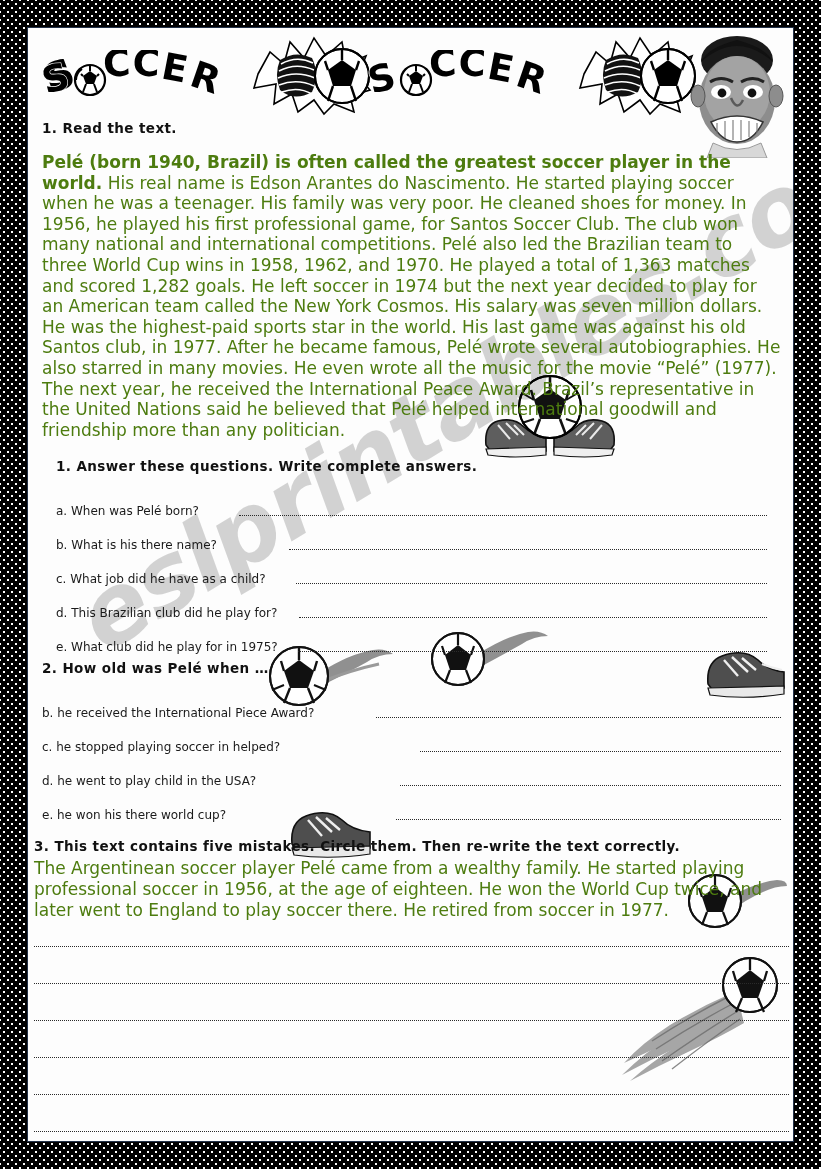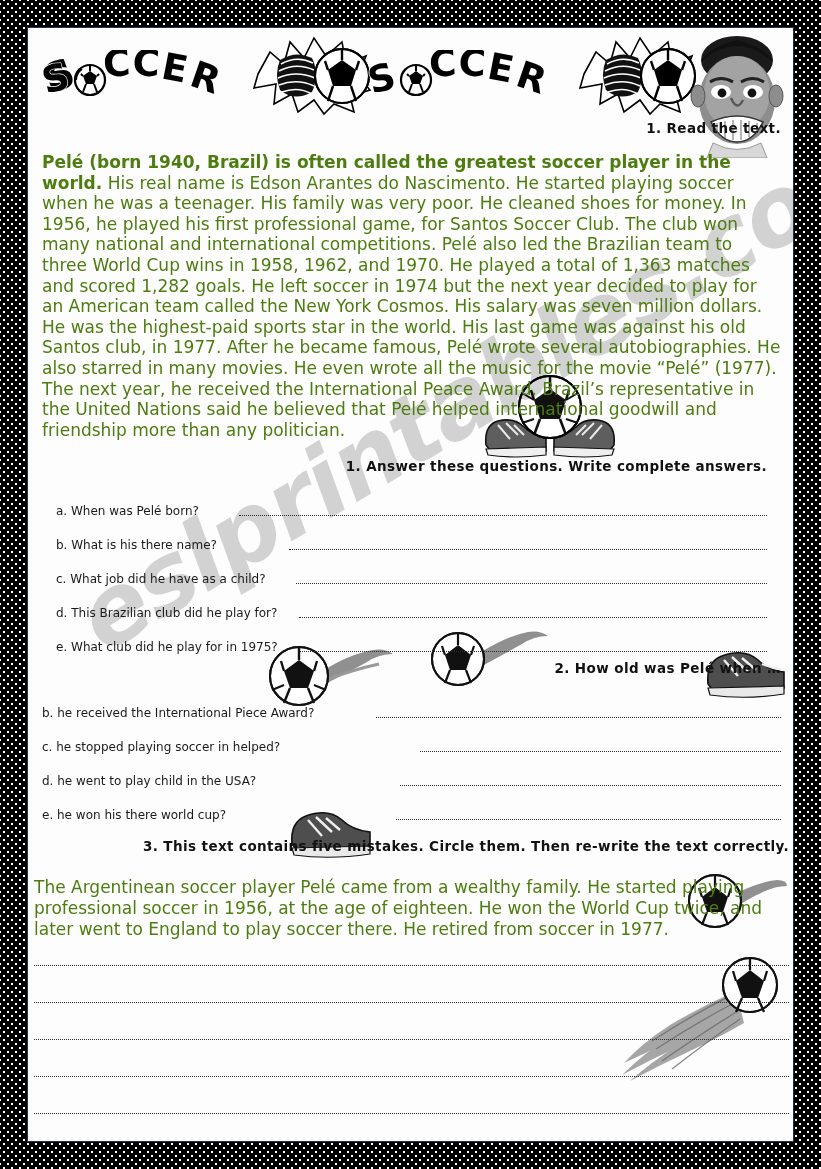--- a/index.html
+++ b/index.html
@@ -65,21 +65,21 @@
   }
 
   
   .section-head{
     font-family:"DejaVu Sans", sans-serif;
     font-weight:bold;
     font-size:13.5px;
     color:#111;
     letter-spacing:0.4px;
     margin:0;
-    position:relative;z-index:6;text-align:right;
+    position:relative;z-index:6;
   }
   .body-text{
     font-family:"DejaVu Sans", sans-serif;
     font-size:17px;
     line-height:20.6px;
     color:#4d7c0f;
     position:relative;z-index:6;
     text-align:left;
   }
   .body-text b{font-weight:bold;}
@@ -364,21 +364,21 @@
         <svg width="92" height="62" viewBox="0 0 92 62">
           <path d="M6,44 Q4,22 20,16 Q42,8 56,20 Q66,30 84,32 L84,48 Q44,56 12,52 Z" fill="#4e4e4e" stroke="#111" stroke-width="1.6"></path>
           <path d="M6,48 L84,46 L84,54 Q44,60 8,55 Z" fill="#e9e9e9" stroke="#111" stroke-width="1.2"></path>
           <path d="M22,20 L36,36 M30,17 L46,32 M40,18 L54,30" stroke="#eee" stroke-width="2.4"></path>
         </svg>
       </div>
 
       <div style="padding:0 6px;margin-top:14px;">
         <div class="section-head">3.  This text contains five mistakes. Circle them. Then re-write the text correctly.</div>
 
-        <div class="body-text" style="margin-top:23px;width:740px;">The Argentinean soccer player Pelé came from a wealthy family. He started playing professional soccer in 1956, at the age of eighteen. He won the World Cup twice, and later went to England to play soccer there. He retired from soccer in 1977.</div>
+        <div class="body-text" style="margin-top:4px;width:740px;">The Argentinean soccer player Pelé came from a wealthy family. He started playing professional soccer in 1956, at the age of eighteen. He won the World Cup twice, and later went to England to play soccer there. He retired from soccer in 1977.</div>
 
         <div style="margin-top:26px;">
           <div class="write-line"></div>
           <div class="write-line"></div>
           <div class="write-line"></div>
           <div class="write-line"></div>
           <div class="write-line"></div>
           <div class="write-line"></div>
         </div>
       </div>

